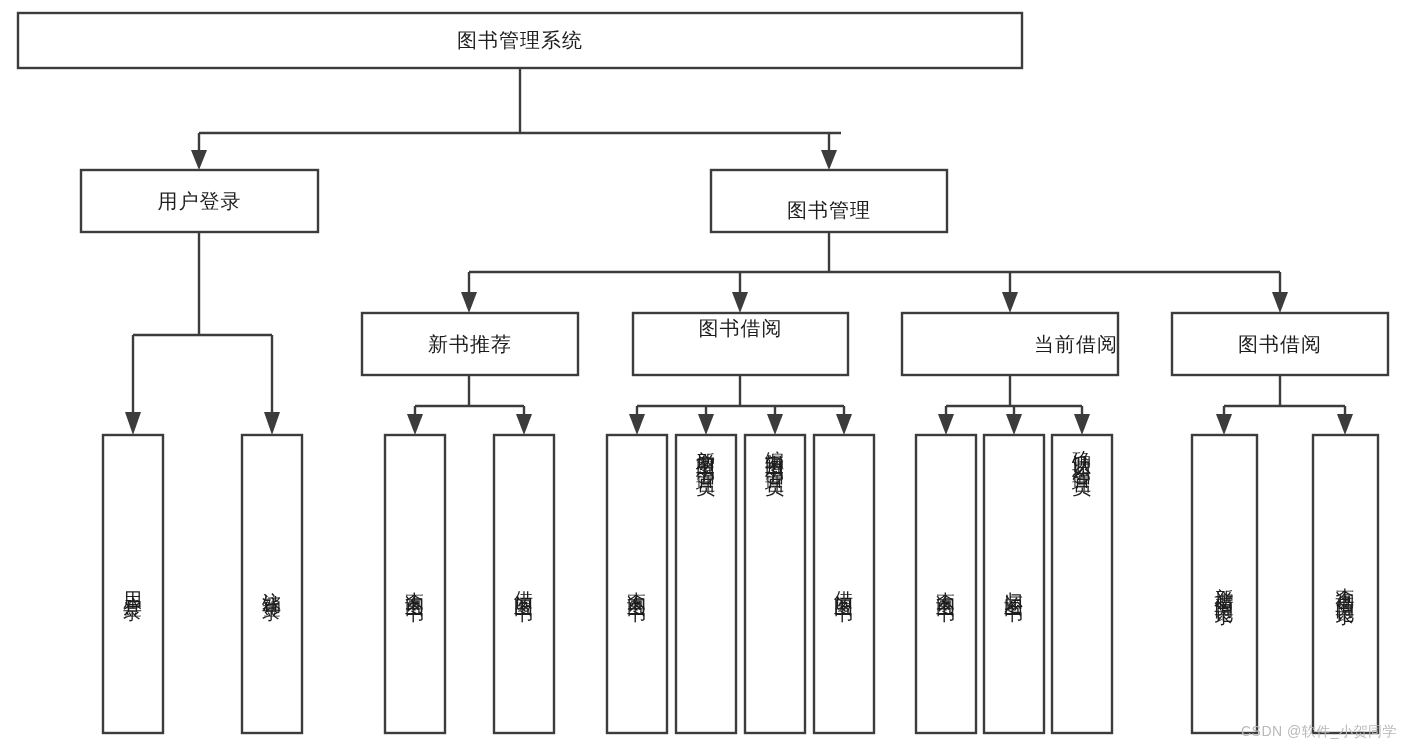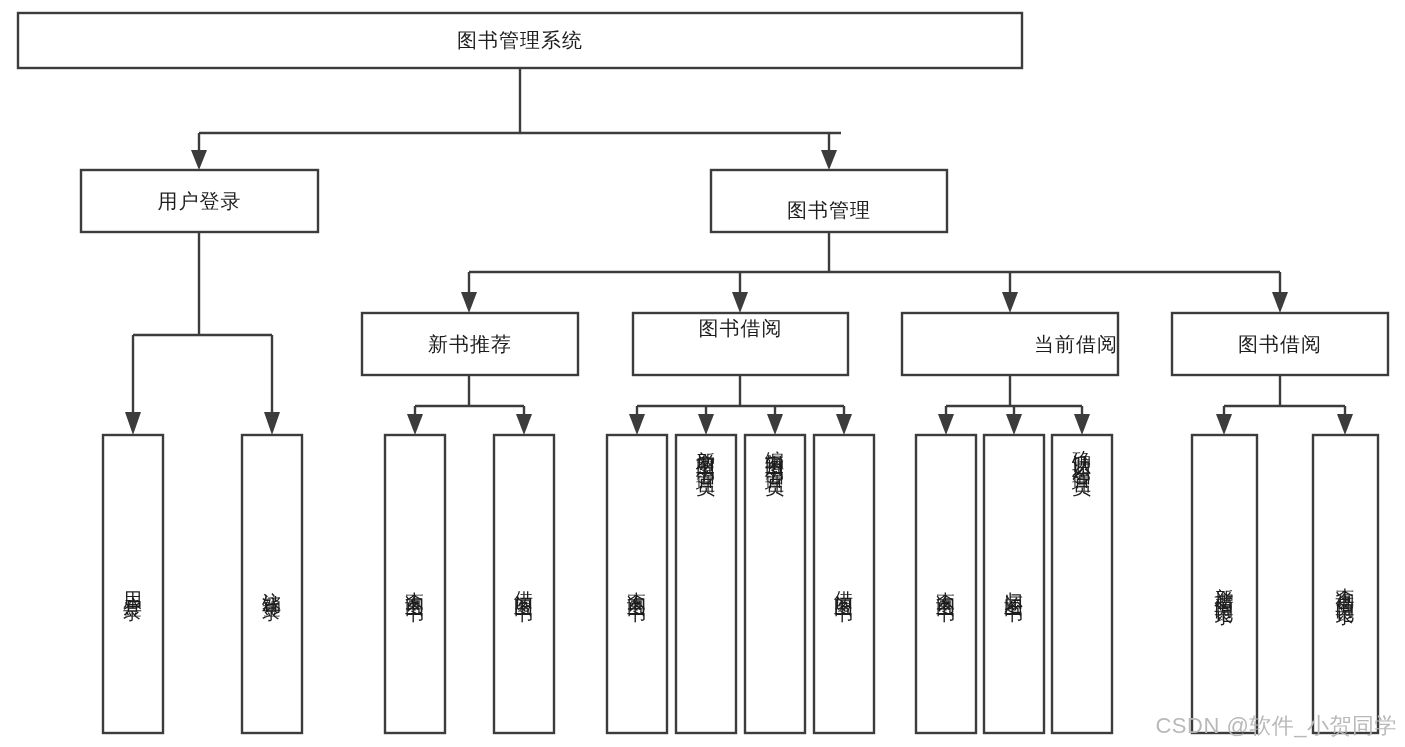--- a/index.html
+++ b/index.html
@@ -68,21 +68,21 @@
     font-family: "Liberation Sans", "DejaVu Sans", sans-serif;
     font-size: 20px;
     color: #1d1d1d;
     letter-spacing: 1px;
   }
   .watermark {
     position: absolute;
     right: 8px;
     bottom: 6px;
     font-family: "Liberation Sans", "DejaVu Sans", sans-serif;
-    font-size: 22px;
+    font-size: 14px;
     color: #b9b9b9;
     letter-spacing: 0.5px;
     white-space: nowrap;
     pointer-events: none;
   }
 </style>
 </head>
 <body>
 
 <div id="diagram-root">

